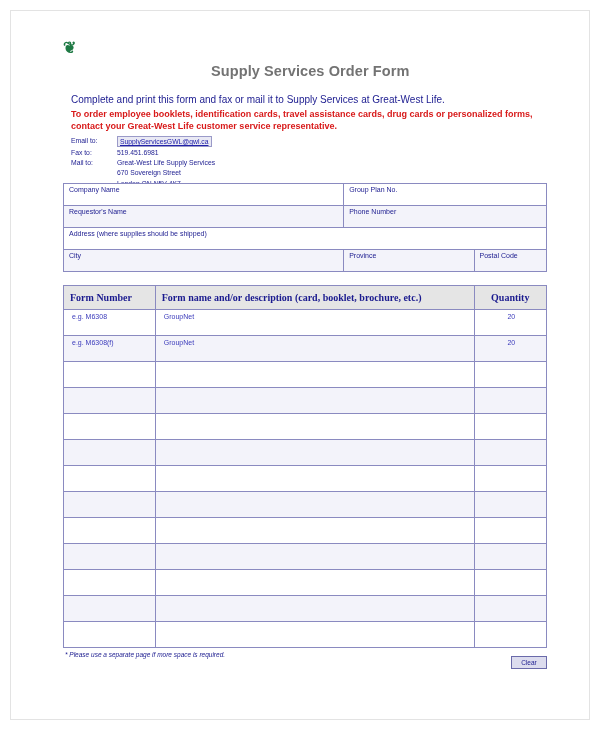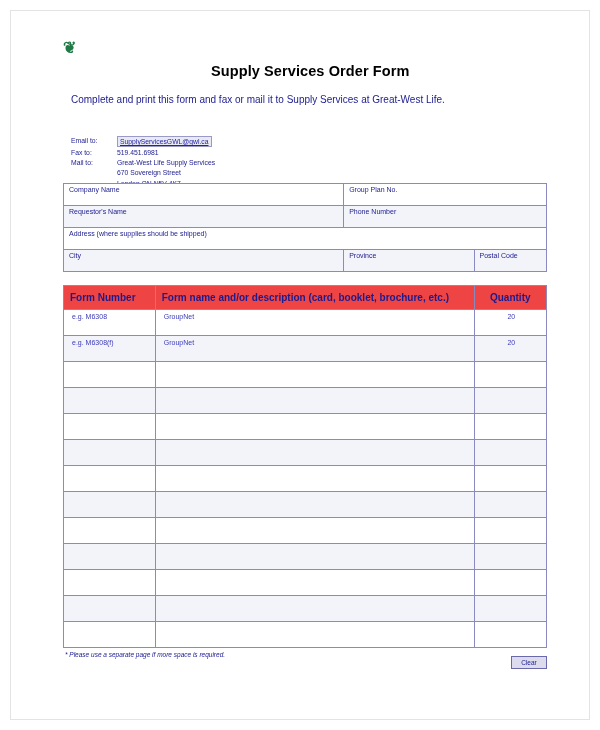--- a/index.html
+++ b/index.html
@@ -48,21 +48,21 @@
     font-size: 16px;
     line-height: 16px;
   }
 
   .doc-title {
     position: absolute;
     left: 200px;
     top: 52px;
     font-size: 14.5px;
     font-weight: bold;
-    color: #000000;
+    color: #737373;
     letter-spacing: 0.1px;
   }
 
   .line-instruct {
     position: absolute;
     left: 60px;
     top: 83px;
     font-size: 10px;
     color: #1b1b8f;
   }
@@ -125,27 +125,28 @@
   .items {
     position: absolute;
     left: 52px;
     top: 274px;
     width: 484px;
     border-collapse: collapse;
     table-layout: fixed;
   }
   .items th {
     border: 1px solid #8a8ac0;
-    background: #ef4444;
+    background: #e5e5e5;
     color: #1b1b8f;
     font-size: 10px;
     font-weight: bold;
     height: 24px;
     padding: 2px 6px;
     text-align: left;
+    font-family: Liberation Serif, serif;
   }
   .items th.qty { text-align: center; }
   .items td {
     border: 1px solid #8a8ac0;
     height: 26px;
     font-size: 7px;
     color: #3b3bbb;
     padding: 3px 6px 0 8px;
     vertical-align: top;
     background: #ffffff;
@@ -186,20 +187,21 @@
   <div class="sheet">
 
     <div class="logo">
       <span class="gw-mark">❦</span>
     </div>
 
     <div class="doc-title">Supply Services Order Form</div>
 
     <div class="line-instruct">Complete and print this form and fax or mail it to Supply Services at Great-West Life.</div>
 
+    <div class="red-block">To order employee booklets, identification cards, travel assistance cards, drug cards or personalized forms, contact your Great-West Life customer service representative.</div>
 
     <div class="contact">
       <table>
         <tbody>
             <tr>
           <td class="lbl">Email to:</td>
           <td><span class="email-field">SupplyServicesGWL@gwl.ca</span></td>
         </tr>
         <tr>
           <td class="lbl">Fax to:</td>

